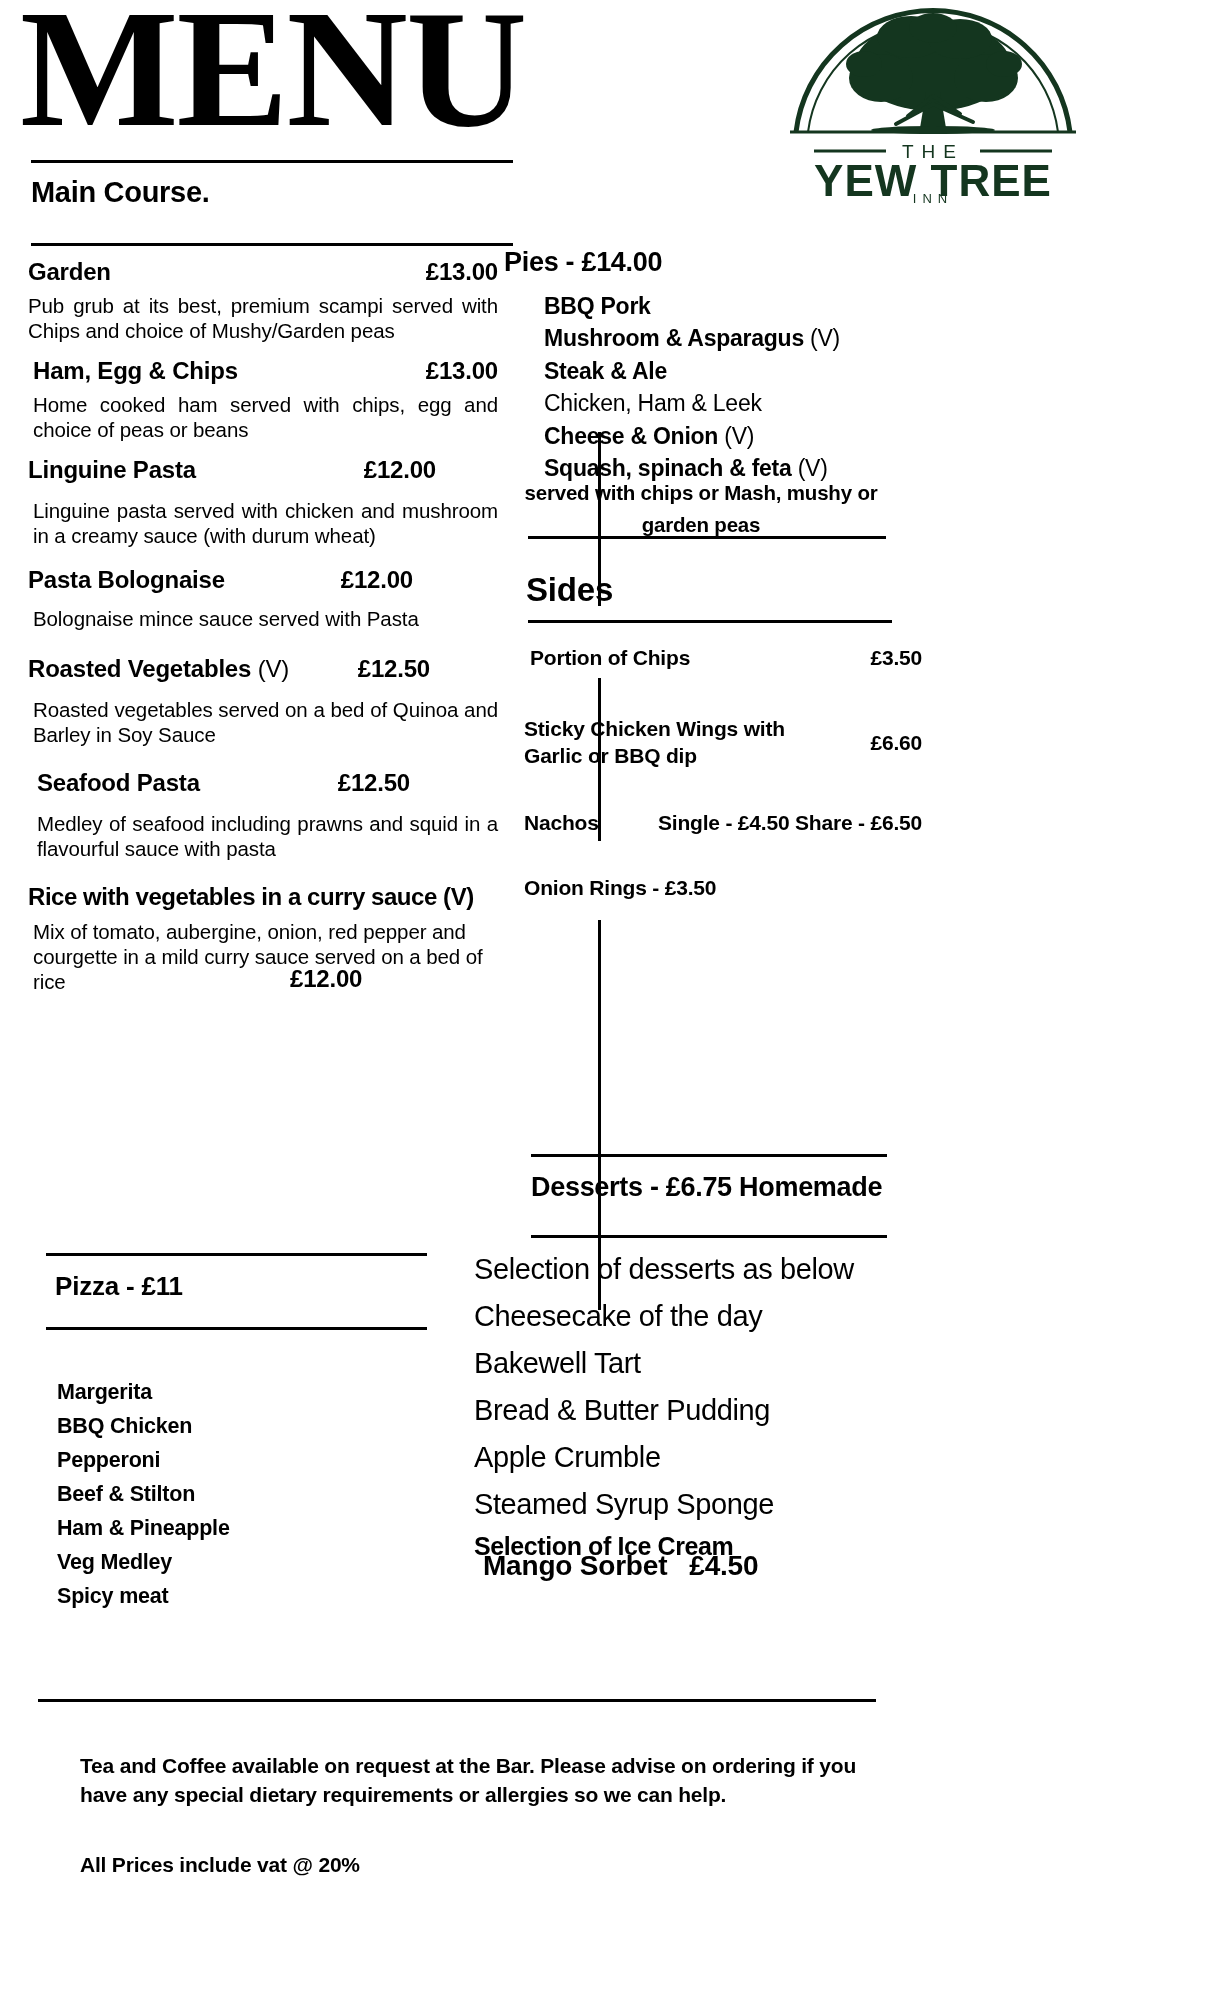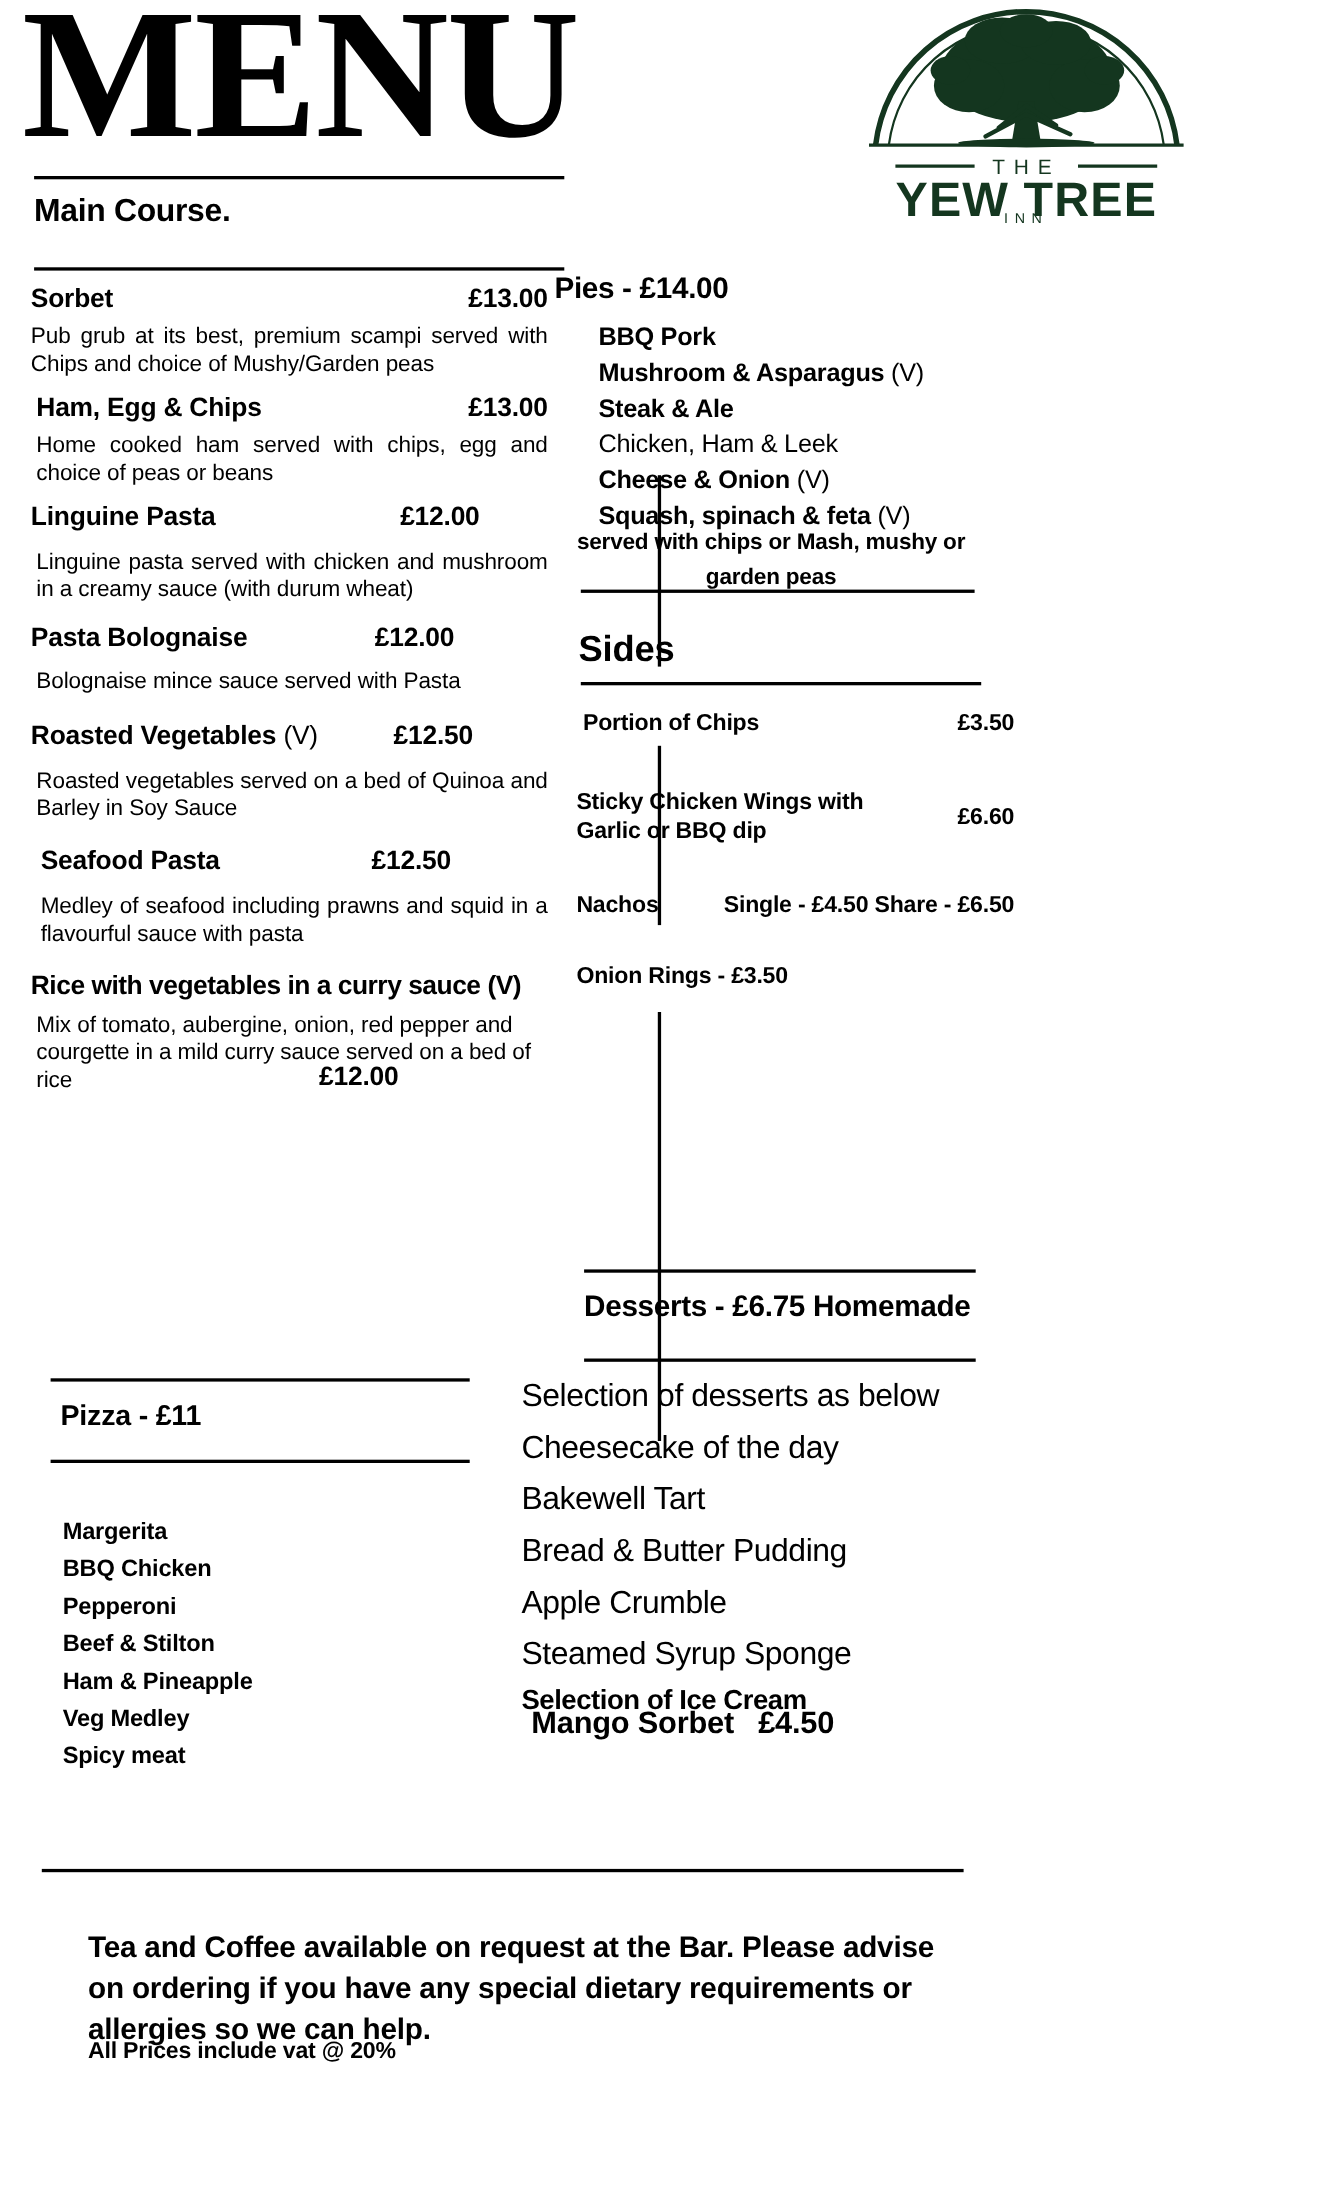--- a/index.html
+++ b/index.html
@@ -102,21 +102,21 @@
   .des-last {
     position:absolute; left:483px; top:1550px;
     font-size:28px; font-weight:700; letter-spacing:-0.2px;
   }
   .des-last .gap { display:inline-block; width:22px; }
 
   
   .foot-rule { position:absolute; left:38px; top:1699px; width:838px; height:3px; }
   .footer-note {
     position:absolute; left:80px; top:1752px; width:795px;
-    font-size:27px; font-weight:700; line-height:1.38; letter-spacing:-0.2px;
+    font-size:21px; font-weight:700; line-height:1.38; letter-spacing:-0.2px;
   }
   .footer-vat {
     position:absolute; left:80px; top:1853px;
     font-size:21px; font-weight:700; letter-spacing:-0.2px;
   }
 </style>
 </head>
 <body>
 
 <div class="page">
@@ -154,21 +154,21 @@
       <text id="logo-the" x="165" y="154" text-anchor="middle" fill="#14361f" font-family="Liberation Sans, sans-serif" font-size="19" letter-spacing="8">THE</text>
       <text id="logo-name" x="165" y="192" text-anchor="middle" fill="#14361f" font-family="Liberation Sans, sans-serif" font-size="44" font-weight="bold" letter-spacing="1">YEW TREE</text>
       <text id="logo-inn" x="165" y="199" text-anchor="middle" fill="#14361f" font-family="Liberation Sans, sans-serif" font-size="13" letter-spacing="6">INN</text>
     </svg>
   </div>
 
   <div class="left-col">
 
     <div class="blk">
       <div class="item-row">
-        <span class="item-name">Sorbet</span>
+        <span class="item-name">Garden</span>
         <span class="item-price">£13.00</span>
       </div>
       <div class="item-desc">Pub grub at its best, premium scampi served with Chips and choice of Mushy/Garden peas</div>
     </div>
 
     <div class="blk">
       <div class="item-row indent1">
         <span class="item-name">Ham, Egg &amp; Chips</span>
         <span class="item-price">£13.00</span>
       </div>

